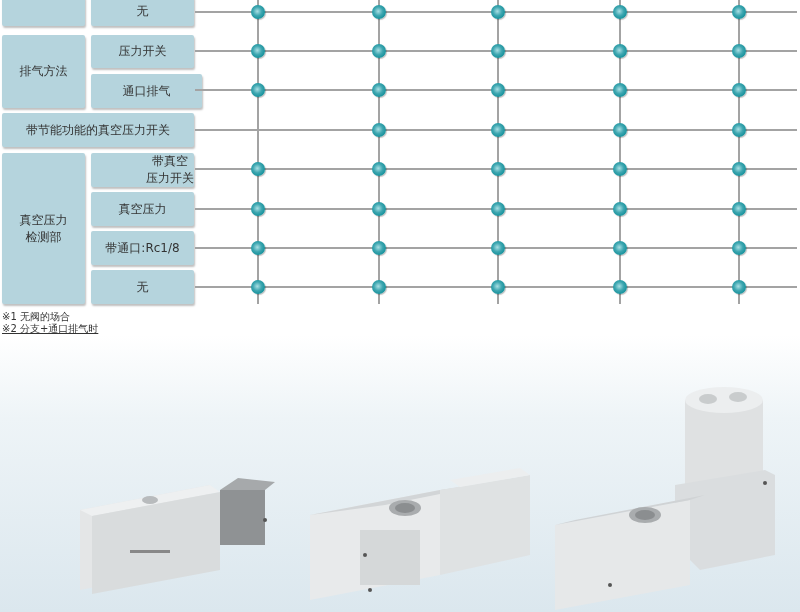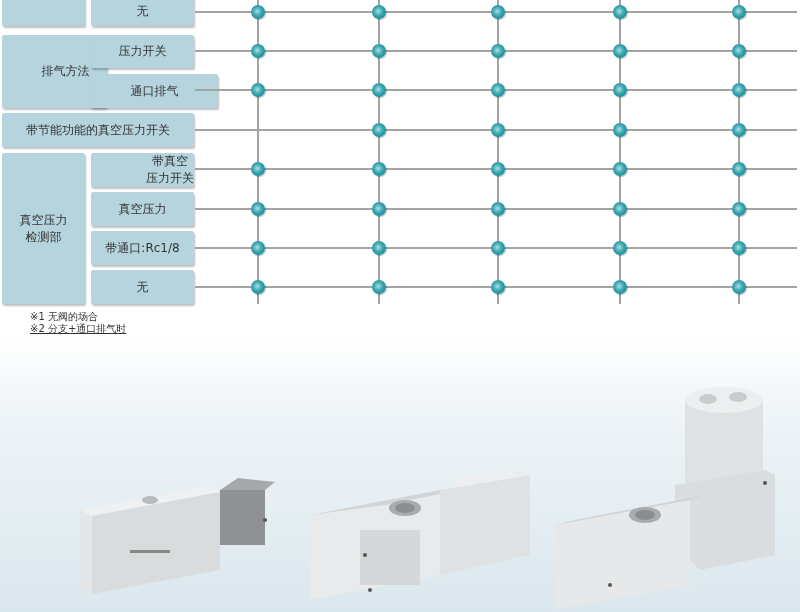--- a/index.html
+++ b/index.html
@@ -2,42 +2,42 @@
 <html><head>
 <meta charset="utf-8">
 <style>
   html, body { margin:0; padding:0; }
   body { width:800px; height:612px; position:relative; overflow:hidden; background:#ffffff; font-family:"DejaVu Sans", sans-serif; }
   .bg-grad { position:absolute; left:0; top:335px; width:800px; height:277px; background:linear-gradient(to bottom, #ffffff 0%, #eef4f7 30%, #dbe7ee 100%); }
   .cell { position:absolute; background:#b5d4dd; box-shadow:1px 2px 2px rgba(0,0,0,0.25); border-radius:2px; display:flex; align-items:center; justify-content:center; text-align:center; color:#333; font-size:12px; line-height:17px; }
   .hline { position:absolute; height:2px; background:#a3a3a3; }
   .vline { position:absolute; width:2px; background:#a3a3a3; }
   .dot { position:absolute; width:14px; height:14px; border-radius:50%; background:radial-gradient(circle at 45% 45%, #a9dfe4 0%, #3fa7b1 40%, #118f99 75%, #0c747c 100%); box-shadow:1px 1px 1px rgba(0,0,0,0.25); }
-  .note { position:absolute; left:2px; font-size:10px; color:#333; line-height:12px;margin-left:28px; }
+  .note { position:absolute; left:2px; font-size:10px; color:#333; line-height:12px; }
   .product { position:absolute; }
 </style>
 </head>
 <body>
 
 <div class="bg-grad"></div>
 
 <div class="cell" style="left:2px; top:-4px; width:83px; height:30px;"></div>
-<div class="cell" style="left:2px; top:35px; width:83px; height:73px;padding-left:22px;">
+<div class="cell" style="left:2px; top:35px; width:83px; height:73px;">
     <span>排气方法</span>
   </div>
 <div class="cell" style="left:2px; top:153px; width:83px; height:151px; white-space:pre-line;"><span>真空压力
 检测部</span></div>
 
 <div class="cell" style="left:91px; top:-4px; width:103px; height:30px;">
     <span>无</span>
   </div>
 <div class="cell" style="left:91px; top:35px; width:103px; height:33px;">
     <span>压力开关</span>
   </div>
-<div class="cell" style="left:91px; top:74px; width:127px; height:34px;">
+<div class="cell" style="left:91px; top:74px; width:111px; height:34px;">
     <span>通口排气</span>
   </div>
 <div class="cell" style="left:2px; top:113px; width:192px; height:34px;">
     <span>带节能功能的真空压力开关</span>
   </div>
 <div class="cell" style="left:91px; top:153px; width:103px; height:34px; white-space:pre-line;justify-content:flex-end;"><span>带真空
 压力开关</span></div>
 <div class="cell" style="left:91px; top:192px; width:103px; height:34px;">
     <span>真空压力</span>
   </div>

